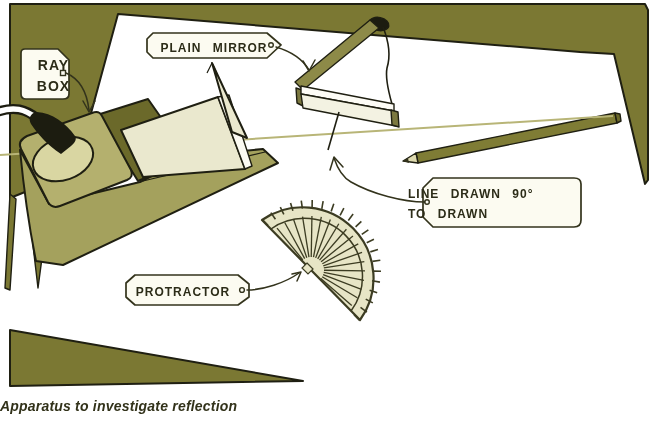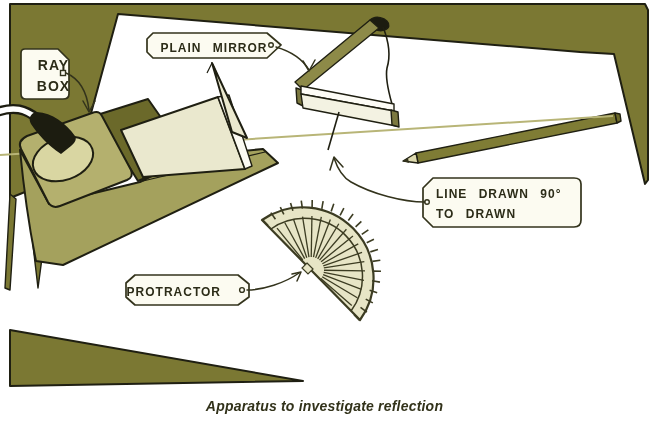--- a/index.html
+++ b/index.html
@@ -9,24 +9,24 @@
   }
   #art{position:absolute;left:0;top:0;}
   .tagtext{
     position:absolute;color:var(--label_text);
     font-weight:bold;font-size:12px;letter-spacing:1px;line-height:20px;
     white-space:nowrap;
   }
   .two-line span{display:block;}
   #ray-box-text{left:20px;top:55px;width:67px;text-align:center;font-size:14px;line-height:21px;}
   #plain-mirror-text{left:148px;top:38px;width:132px;text-align:center;word-spacing:7px;}
-  #line-drawn-text{left:436px;top:184px;width:146px;text-align:left;word-spacing:7px;}
-  #protractor-text{left:109px;top:282px;width:112px;text-align:right;}
+  #line-drawn-text{left:408px;top:184px;width:146px;text-align:left;word-spacing:7px;}
+  #protractor-text{left:127px;top:282px;width:112px;text-align:center;}
   #caption{
-    position:absolute;left:0;top:398px;width:649px;text-align:center;
+    position:absolute;left:0;top:398px;width:649px;text-align:left;
     font-size:14px;font-weight:bold;font-style:italic;color:var(--caption_text);
     letter-spacing:0.2px;
   }
   
   .ink{stroke:var(--outline);stroke-width:2;stroke-linejoin:round;}
   .ink-thin{stroke:var(--outline);stroke-width:1.4;stroke-linejoin:round;}
   .table-fill{fill:var(--table);}
   .tag{fill:var(--label_bg);stroke:var(--label_line);stroke-width:1.7;stroke-linejoin:round;}
   .tag-dot{fill:var(--label_bg);stroke:var(--label_line);stroke-width:1.4;}
   .arrow{fill:none;stroke:var(--label_line);stroke-width:1.5;stroke-linecap:round;}

